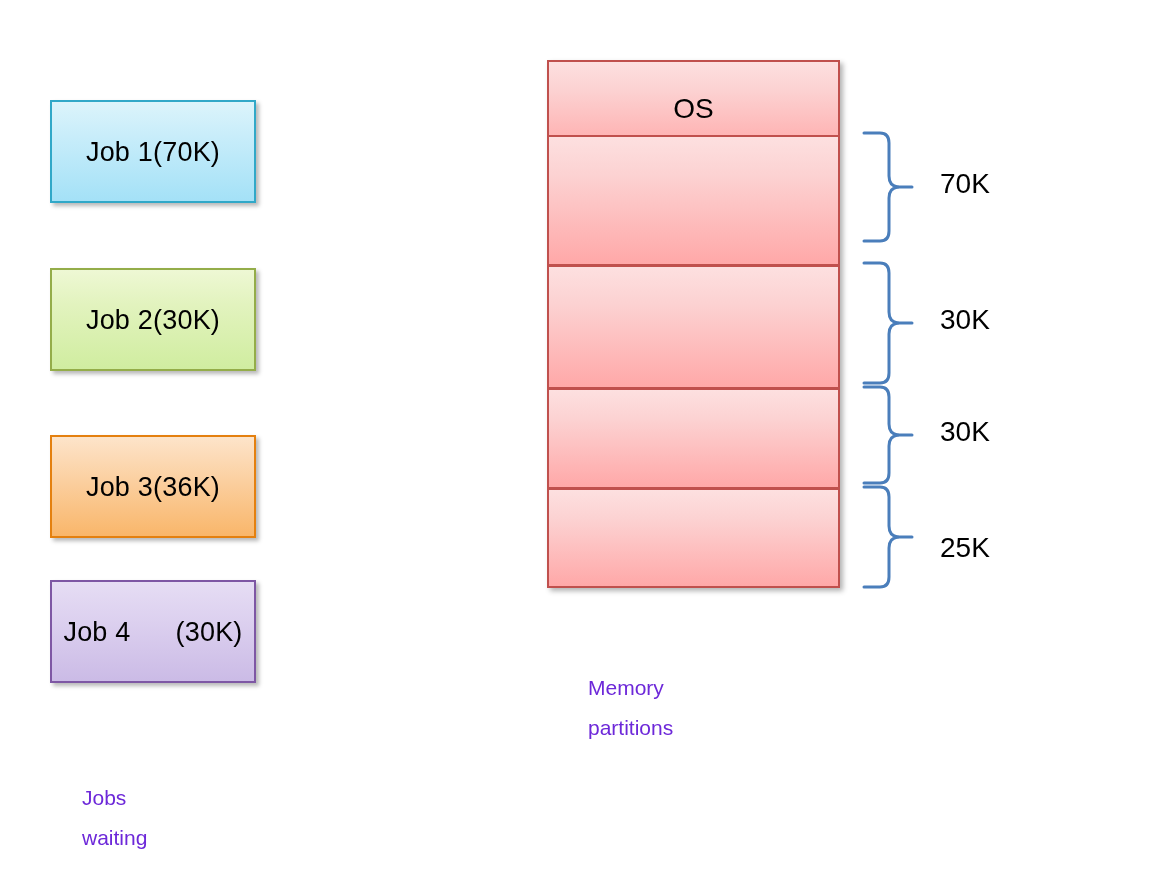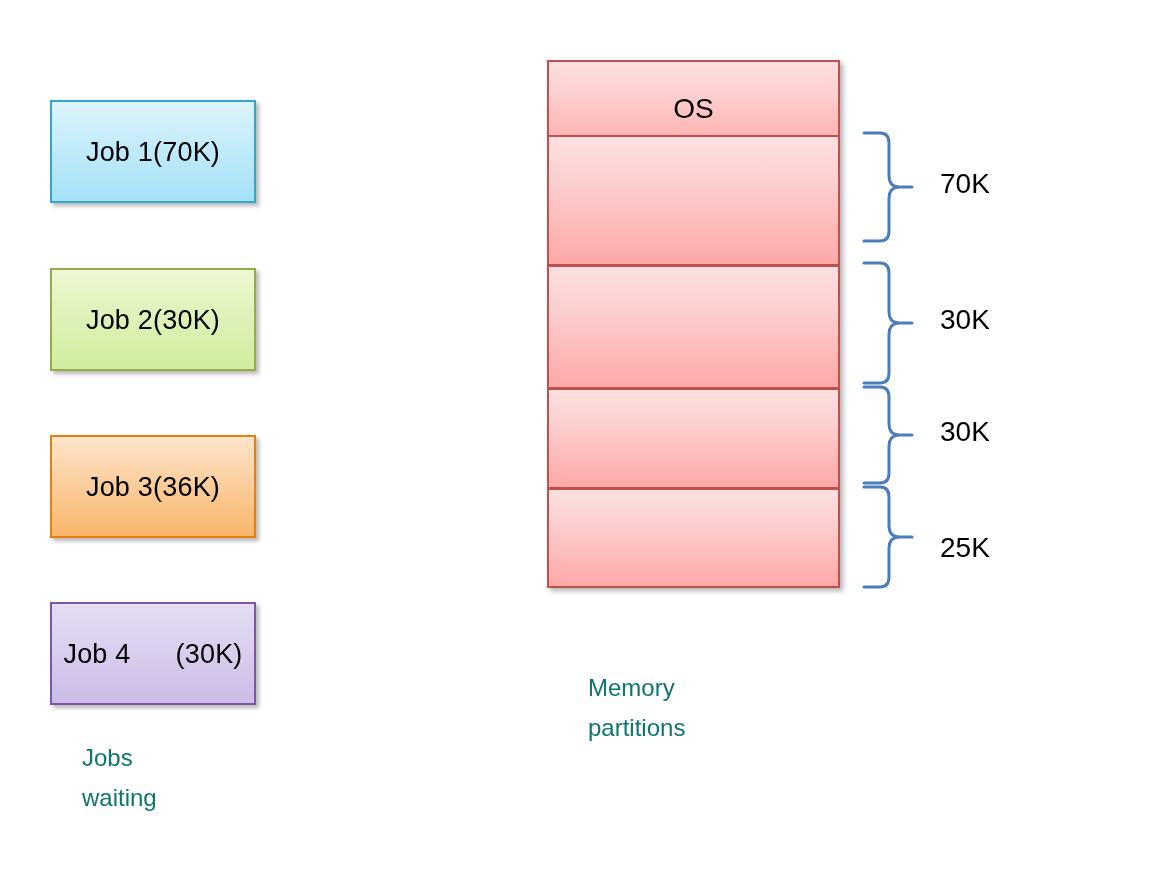--- a/index.html
+++ b/index.html
@@ -51,35 +51,35 @@
     left: 50px; top: 268px;
     border-color: #94ad49;
     background: linear-gradient(to bottom, #eef8d4 0%, #e2f3be 35%, #d0eda0 100%);
   }
   .job-3 {
     left: 50px; top: 435px;
     border-color: #e4800f;
     background: linear-gradient(to bottom, #fde4ca 0%, #fbcf9f 45%, #f9b66a 100%);
   }
   .job-4 {
-    left: 50px; top: 602px;
+    left: 50px; top: 580px;
     border-color: #7e57a4;
     background: linear-gradient(to bottom, #e6ddf4 0%, #dcd0ef 40%, #cbbbe6 100%);
     gap: 45px;
   }
 
   
   .caption {
     position: absolute;
-    font-size: 24px;
+    font-size: 21px;
     line-height: 40px;
-    color: #0f766e;
+    color: #6d28d9;
     white-space: pre-line;
   }
-  .caption-jobs-waiting { left: 82px; top: 738px; }
+  .caption-jobs-waiting { left: 82px; top: 778px; }
   .caption-memory-partitions { left: 588px; top: 668px; }
 
   
   #memory-block {
     position: absolute;
     left: 547px;
     top: 60px;
     width: 293px;
     height: 528px;
     box-shadow: 3px 3px 5px rgba(0,0,0,0.30);

